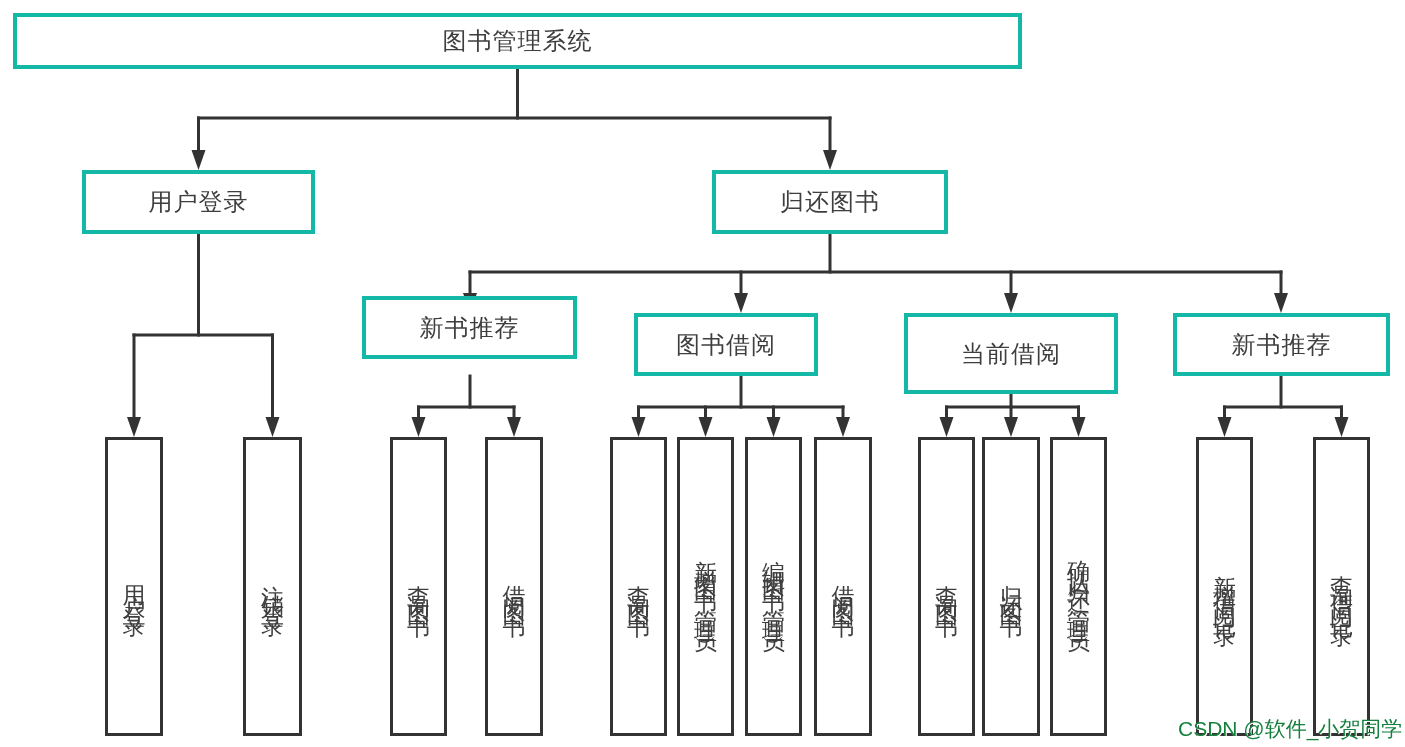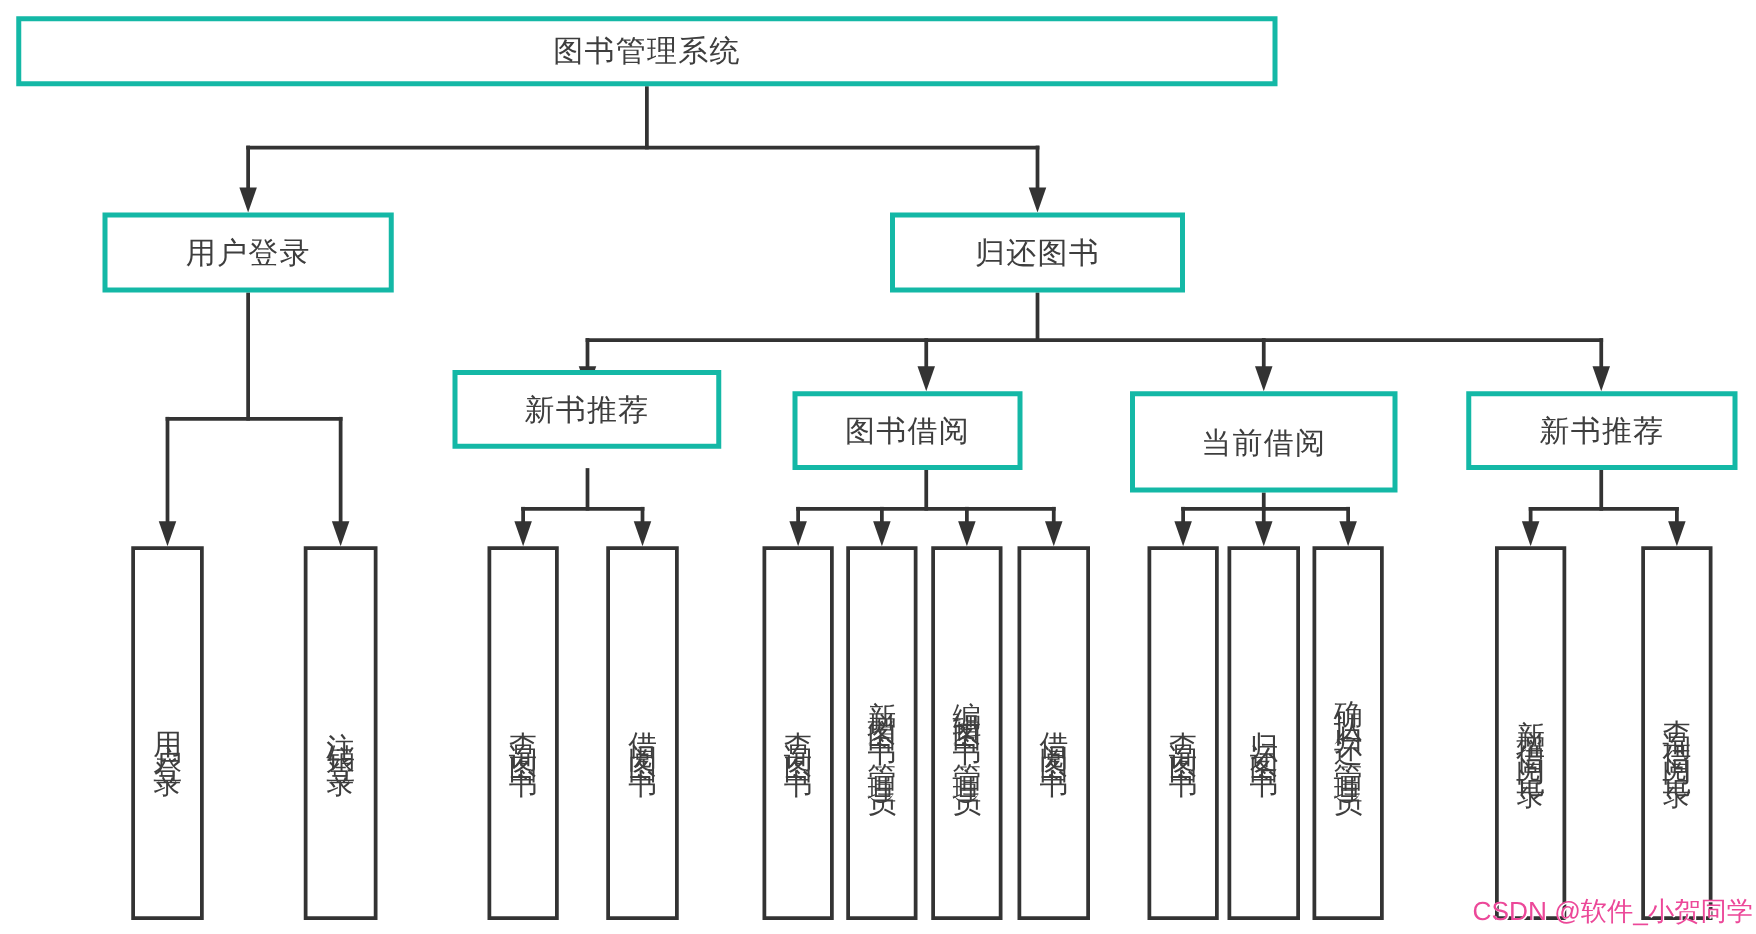--- a/index.html
+++ b/index.html
@@ -50,21 +50,21 @@
     line-height: 1;
     color: #3e3e3e;
   }
   .watermark {
     position: absolute;
     left: 1178px;
     top: 715px;
     width: 222px;
     text-align: right;
     font-size: 21px;
-    color: #ec4899;
+    color: #15803d;
     white-space: nowrap;
     z-index: 5;
     text-shadow: 1px 1px 0 #ffffff;
   }
   line.cline {
     stroke: #333333;
     stroke-width: 3;
     stroke-linecap: square;
   }
   polygon.ahead {

